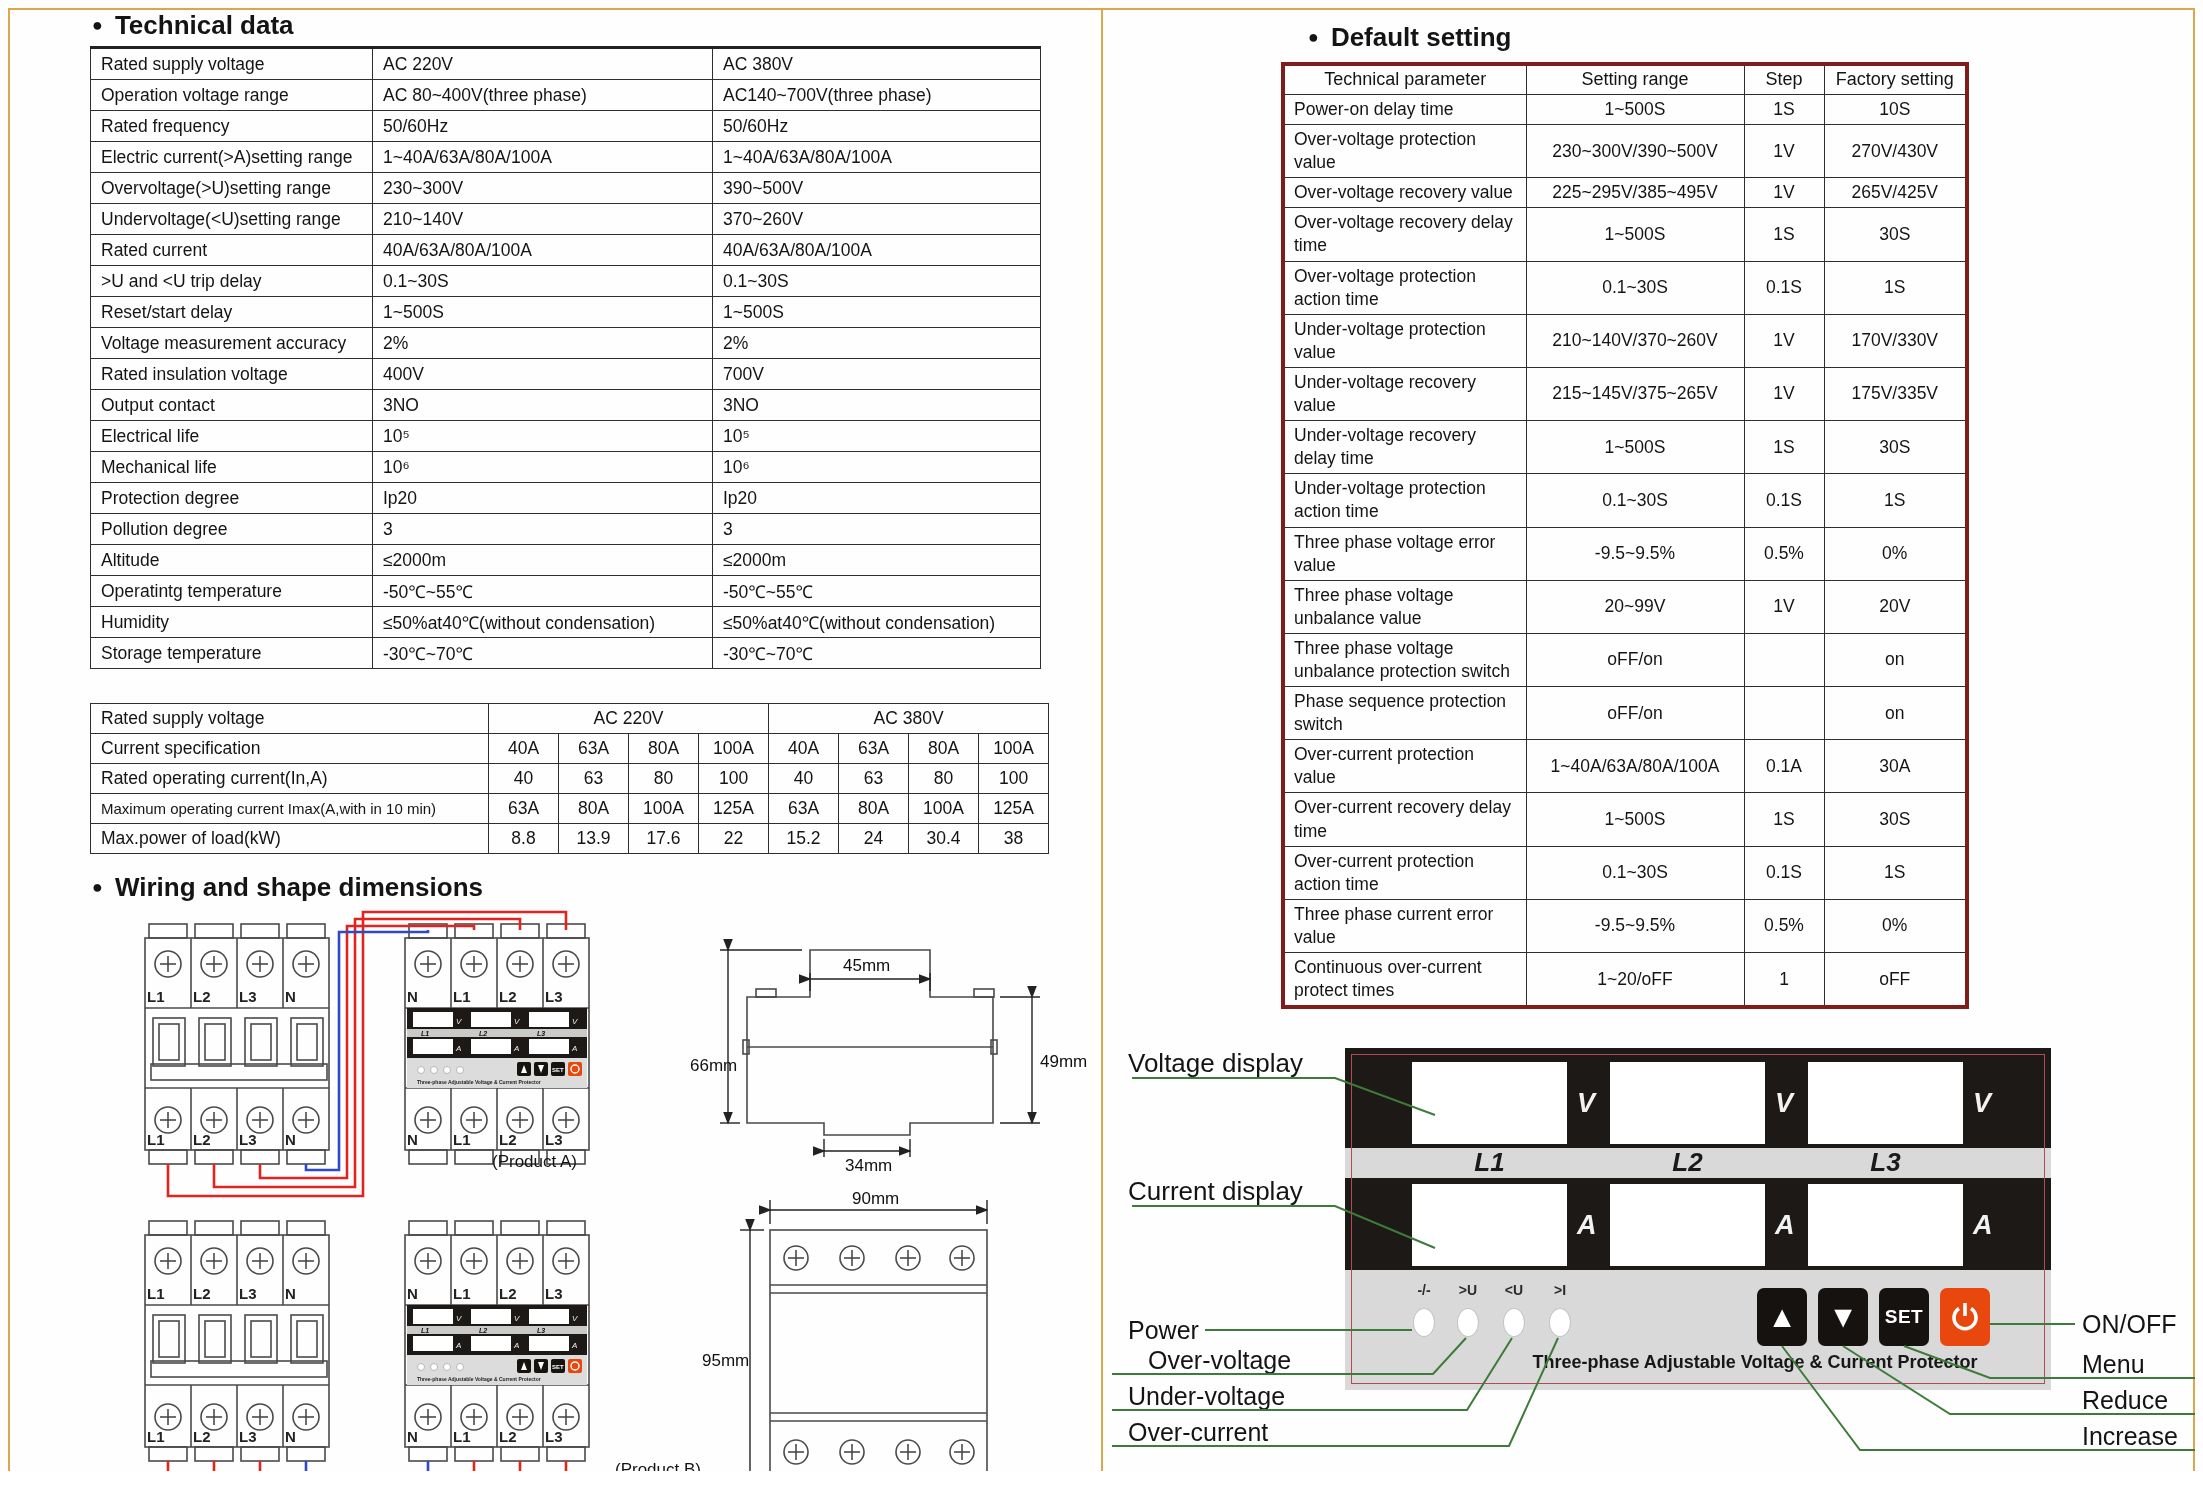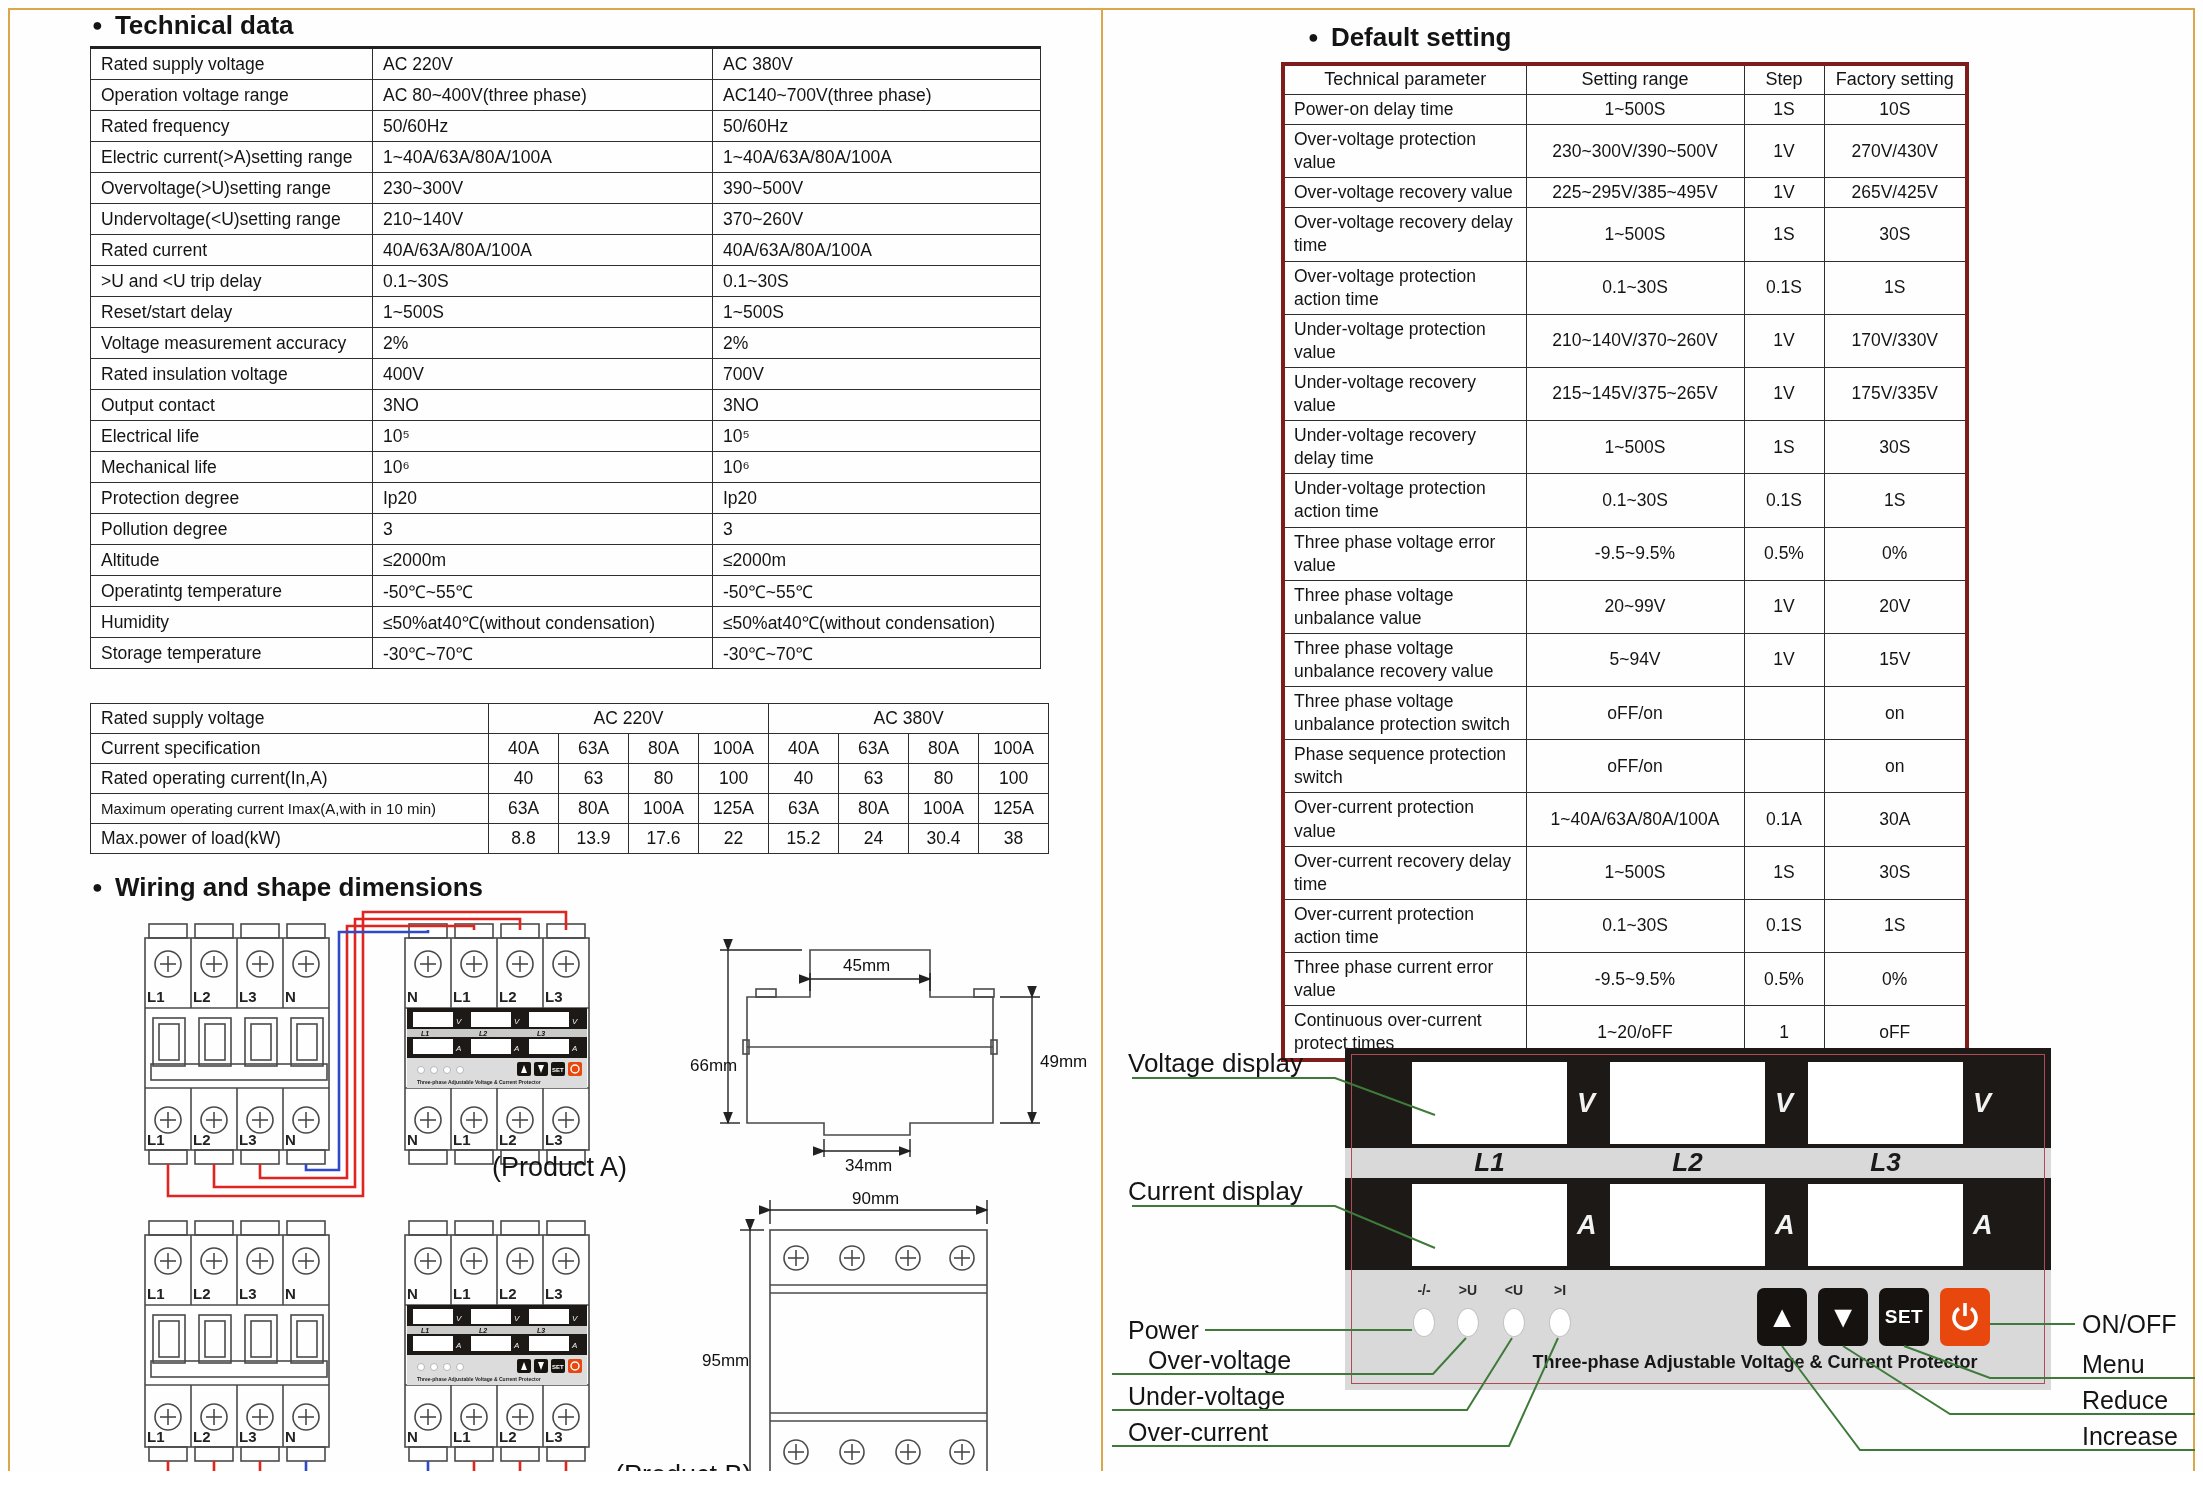--- a/index.html
+++ b/index.html
@@ -21,21 +21,21 @@
   #cur-table td{height:29px;text-align:center;padding:0 2px;white-space:nowrap;}
   #cur-table td.rowlab{text-align:left;padding-left:10px;}
 
   #def-table{left:1281px;top:62px;width:684px;border:4px solid #7f1d1d;}
   #def-table td{padding:3px 6px;text-align:center;line-height:1.32;}
   #def-table td.rowlab{text-align:left;padding-left:9px;}
   #def-table tr.hdr td{height:28px;font-size:18px;padding:0 4px;}
 
   svg text{font-family:"Liberation Sans",sans-serif;}
   .diagram{position:absolute;}
-  .caption{position:absolute;font-size:27px;white-space:nowrap;}
+  .caption{position:absolute;font-size:17px;white-space:nowrap;}
 
   
   #panel{position:absolute;left:1345px;top:1048px;width:706px;height:342px;background:#d9d9d9;}
   #panel .inset{position:absolute;inset:6px;border:1px solid #b04a55;pointer-events:none;z-index:5;}
   #panel .display{position:absolute;left:0;top:0;width:706px;height:222px;background:#1c1916;}
   .pwin{position:absolute;width:155px;height:82px;background:#ffffff;}
   .unit{position:absolute;color:#f2f2f2;font-weight:bold;font-style:italic;font-size:27px;}
   .band{position:absolute;left:0;top:100px;width:706px;height:30px;background:#d9d9d9;}
   .bandlab{position:absolute;top:99px;width:155px;text-align:center;font-weight:bold;font-style:italic;font-size:26px;color:#1a1a1a;}
   #panel .controls{position:absolute;left:0;top:222px;width:706px;height:120px;}
@@ -306,26 +306,20 @@
           <td class="rowlab">Three phase voltage error value</td>
           <td>-9.5~9.5%</td>
           <td>0.5%</td>
           <td>0%</td>
         </tr>
         <tr>
           <td class="rowlab">Three phase voltage unbalance value</td>
           <td>20~99V</td>
           <td>1V</td>
           <td>20V</td>
-        </tr>
-        <tr>
-          <td class="rowlab">Three phase voltage unbalance recovery value</td>
-          <td>5~94V</td>
-          <td>1V</td>
-          <td>15V</td>
         </tr>
         <tr>
           <td class="rowlab">Three phase voltage unbalance protection switch</td>
           <td>oFF/on</td>
           <td></td>
           <td>on</td>
         </tr>
         <tr>
           <td class="rowlab">Phase sequence protection switch</td>
           <td>oFF/on</td>

